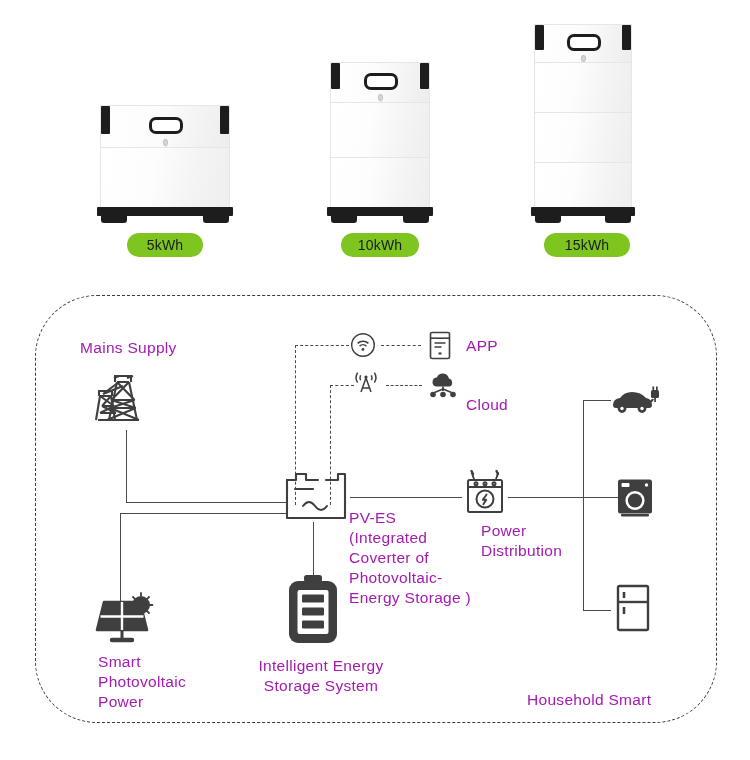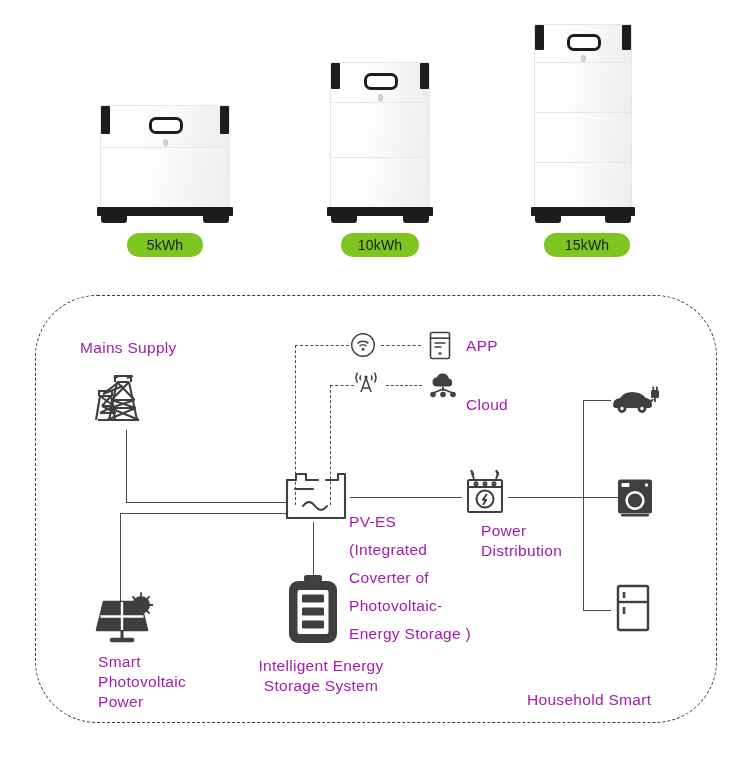--- a/index.html
+++ b/index.html
@@ -229,21 +229,21 @@
 
   <div class="ico" style="left:285px; top:472px;">
     <svg width="62" height="50" viewBox="0 0 62 50" fill="none" stroke="#3f3f3f" stroke-width="2.1" stroke-linejoin="round" stroke-linecap="round">
       <path d="M2 8 L2 46 L60 46 L60 8"></path>
       <path d="M2 8 L11 8 L11 2 L21 2 L21 8 L33 8"></path>
       <path d="M41 8 L53 8 L53 2 L60 2 L60 8"></path>
       <path d="M10 17 L28 17"></path>
       <path d="M18 34 q6 -8 12 0 q6 8 12 0" stroke-width="2"></path>
     </svg>
   </div>
-  <div class="lbl" style="left:349px; top:508px; line-height:28px;">PV-ES
+  <div class="lbl" style="left:349px; top:508px; line-height:20px;">PV-ES
 (Integrated
 Coverter of
 Photovoltaic-
 Energy Storage )</div>
 
   <div class="line h" style="left:350px; top:497px; width:112px;"></div>
 
   <div class="line v" style="left:313px; top:522px; height:53px;"></div>
 
   <div class="ico" style="left:462px; top:468px;">

